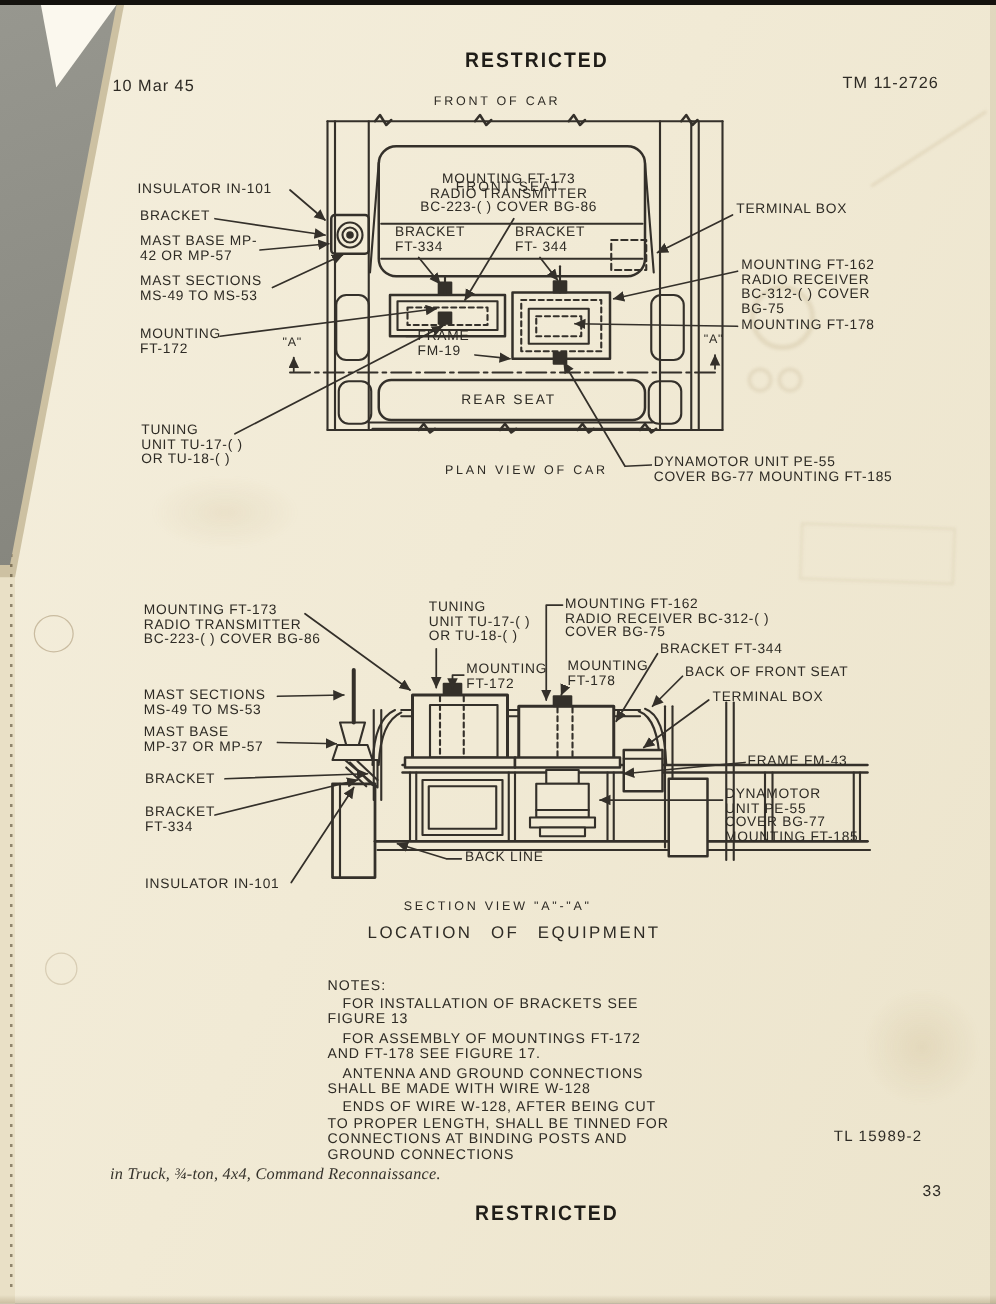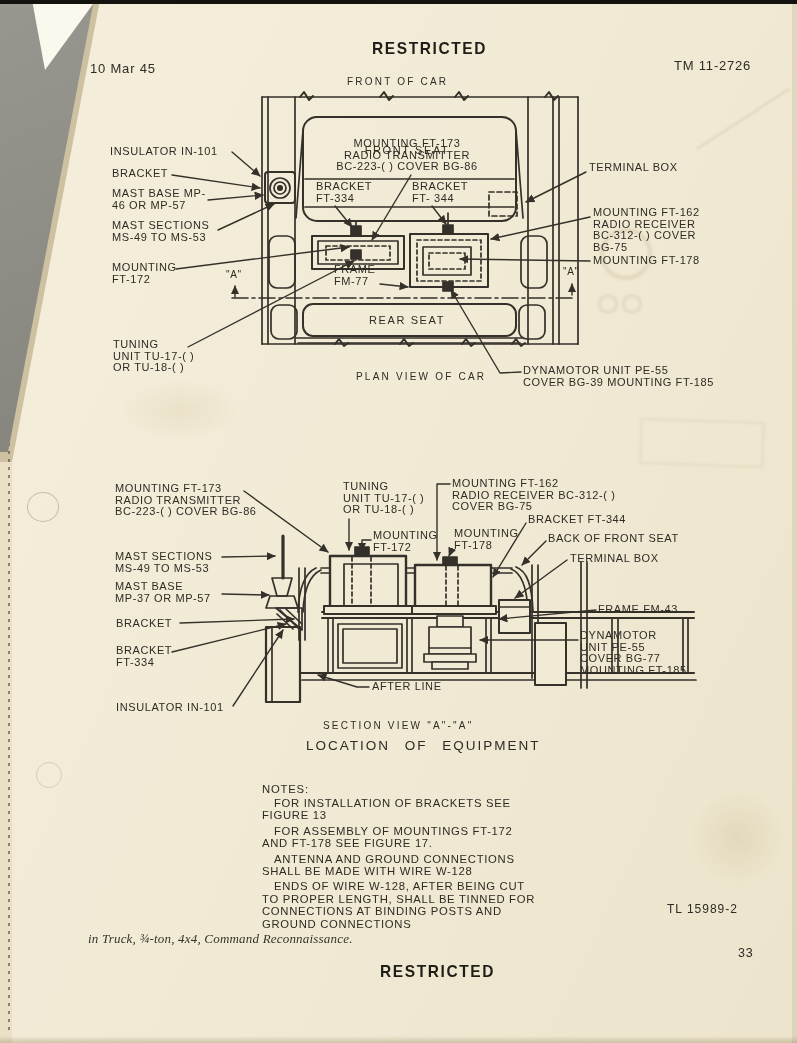--- a/index.html
+++ b/index.html
@@ -232,43 +232,43 @@
   <div class="lbl ttl" style="left:347px;top:76px;">FRONT OF CAR</div>
   <div class="lbl c" style="left:337px;top:123px;width:140px;letter-spacing:1.6px;margin-top:22px;">FRONT SEAT</div>
   <div class="lbl c" style="left:327px;top:138px;width:160px;">MOUNTING FT-173
 RADIO TRANSMITTER
 BC-223-( ) COVER BG-86</div>
   <div class="lbl" style="left:316px;top:181px;">BRACKET
 FT-334</div>
   <div class="lbl" style="left:412px;top:181px;">BRACKET
 FT- 344</div>
   <div class="lbl" style="left:334px;top:264px;">FRAME
-FM-77</div>
+FM-19</div>
   <div class="lbl c" style="left:337px;top:315px;width:140px;letter-spacing:1.6px;">REAR SEAT</div>
   <div class="lbl" style="left:110px;top:146px;">INSULATOR IN-101</div>
   <div class="lbl" style="left:112px;top:168px;">BRACKET</div>
   <div class="lbl" style="left:112px;top:188px;">MAST BASE MP-
-46 OR MP-57</div>
+42 OR MP-57</div>
   <div class="lbl" style="left:112px;top:220px;">MAST SECTIONS
 MS-49 TO MS-53</div>
   <div class="lbl" style="left:112px;top:262px;">MOUNTING
 FT-172</div>
   <div class="lbl" style="left:113px;top:339px;">TUNING
 UNIT TU-17-( )
 OR TU-18-( )</div>
   <div class="lbl" style="left:226px;top:269px;font-size:10px;">"A"</div>
   <div class="lbl" style="left:563px;top:266px;font-size:10px;">"A"</div>
   <div class="lbl" style="left:589px;top:162px;">TERMINAL BOX</div>
   <div class="lbl" style="left:593px;top:207px;">MOUNTING FT-162
 RADIO RECEIVER
 BC-312-( ) COVER
 BG-75</div>
   <div class="lbl" style="left:593px;top:255px;">MOUNTING FT-178</div>
   <div class="lbl" style="left:523px;top:365px;">DYNAMOTOR UNIT PE-55
-COVER BG-39 MOUNTING FT-185</div>
+COVER BG-77 MOUNTING FT-185</div>
   <div class="lbl ttl" style="left:328px;top:371px;margin-left:28px;">PLAN VIEW OF CAR</div>
 
   <div class="lbl" style="left:115px;top:483px;">MOUNTING FT-173
 RADIO TRANSMITTER
 BC-223-( ) COVER BG-86</div>
   <div class="lbl" style="left:343px;top:481px;">TUNING
 UNIT TU-17-( )
 OR TU-18-( )</div>
   <div class="lbl" style="left:452px;top:478px;">MOUNTING FT-162
 RADIO RECEIVER BC-312-( )
@@ -286,23 +286,23 @@
 MP-37 OR MP-57</div>
   <div class="lbl" style="left:116px;top:618px;">BRACKET</div>
   <div class="lbl" style="left:116px;top:645px;">BRACKET
 FT-334</div>
   <div class="lbl" style="left:598px;top:604px;">FRAME FM-43</div>
   <div class="lbl" style="left:580px;top:630px;">DYNAMOTOR
 UNIT PE-55
 COVER BG-77
 MOUNTING FT-185</div>
   <div class="lbl" style="left:116px;top:702px;">INSULATOR IN-101</div>
-  <div class="lbl" style="left:372px;top:681px;">AFTER LINE</div>
+  <div class="lbl" style="left:372px;top:681px;">BACK LINE</div>
   <div class="lbl ttl" style="left:323px;top:720px;">SECTION VIEW "A"-"A"</div>
-  <div class="lbl big" style="left:294px;top:740px;margin-left:12px;">LOCATION OF EQUIPMENT</div>
+  <div class="lbl big" style="left:294px;top:740px;">LOCATION OF EQUIPMENT</div>
 
   <div class="notes">
     <div class="nh">NOTES:</div>
     <div class="note">FOR INSTALLATION OF BRACKETS SEE
 FIGURE 13</div>
     <div class="note">FOR ASSEMBLY OF MOUNTINGS FT-172
 AND FT-178 SEE FIGURE 17.</div>
     <div class="note">ANTENNA AND GROUND CONNECTIONS
 SHALL BE MADE WITH WIRE W-128</div>
     <div class="note">ENDS OF WIRE W-128, AFTER BEING CUT

